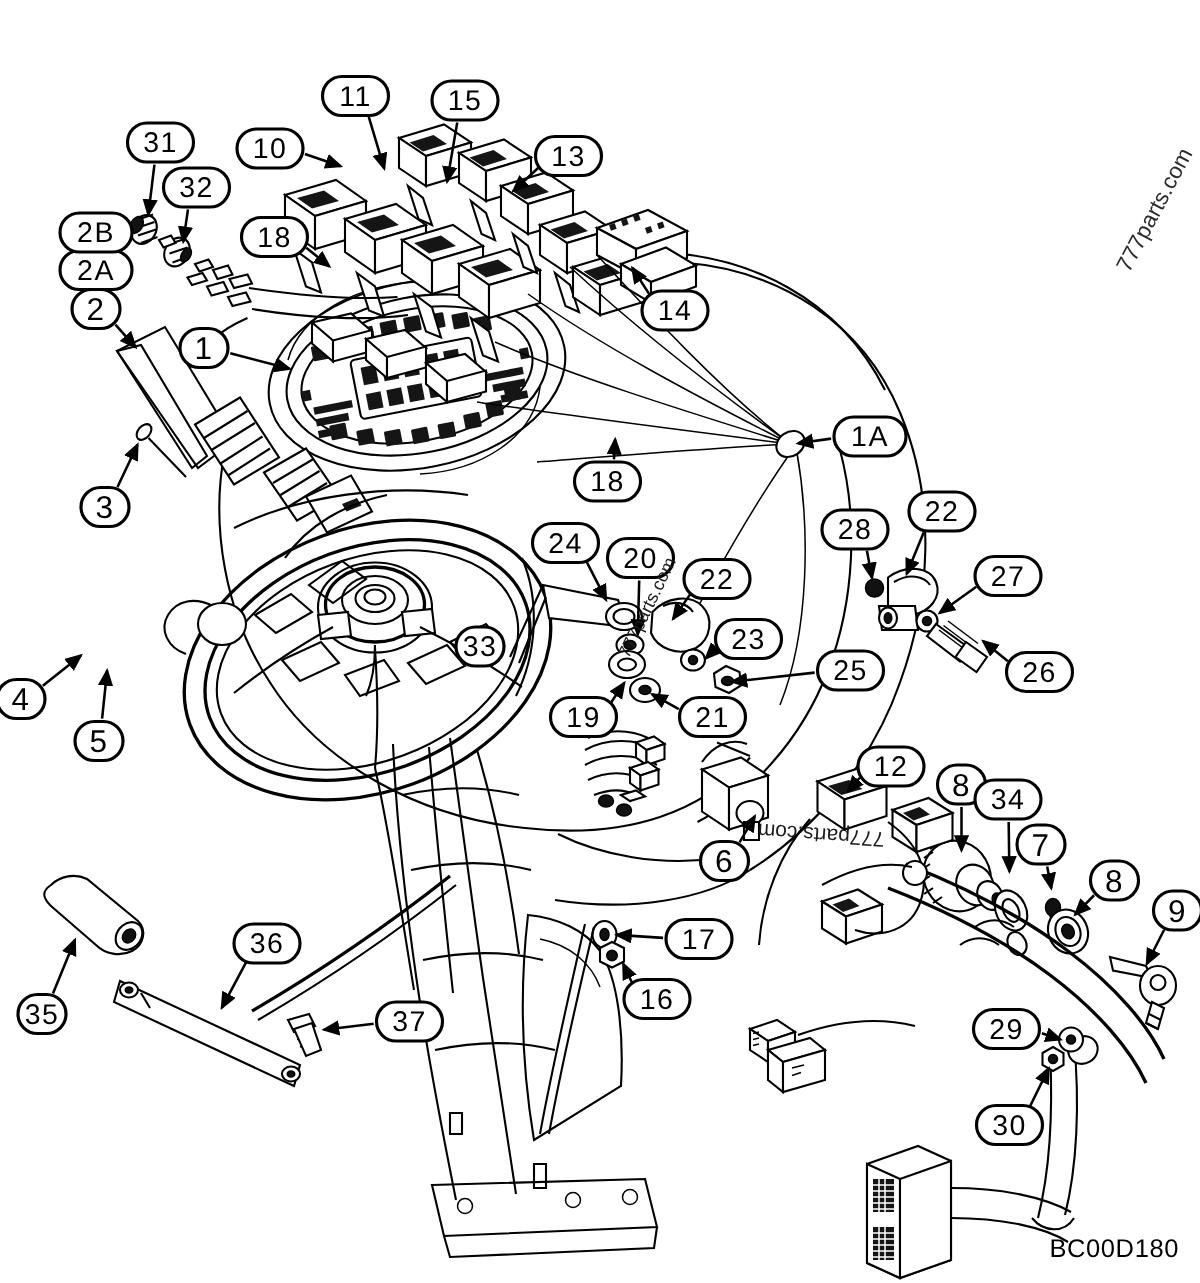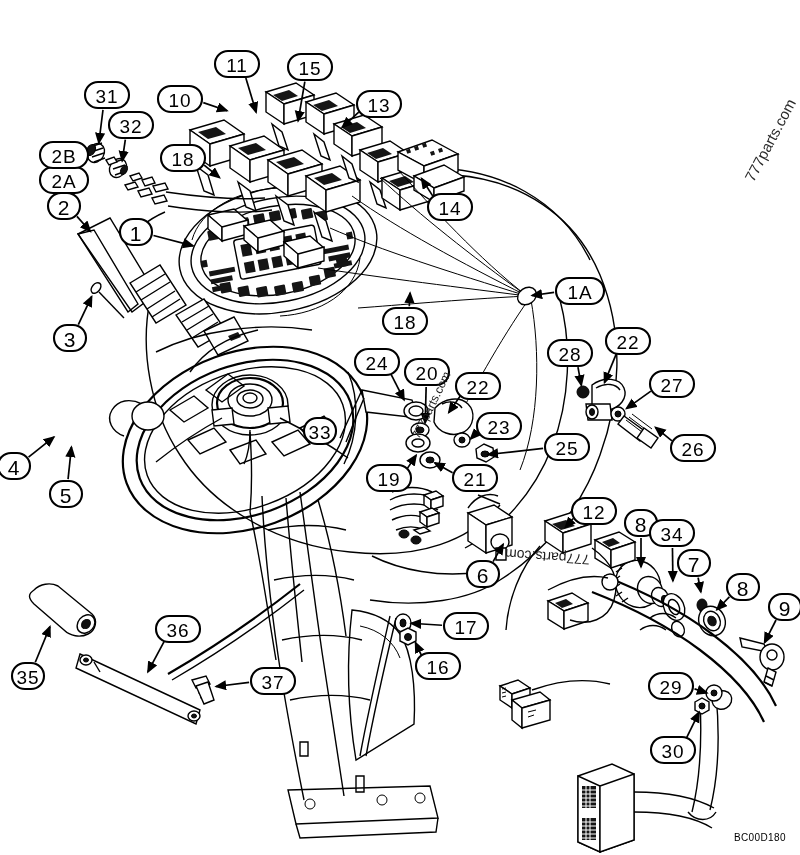--- a/index.html
+++ b/index.html
@@ -53,21 +53,21 @@
     color:#1c1c1c;
   }
   #wm-mid2{
     left:395px;top:398px;
     font-size:12px;
     transform:rotate(-64deg);
     color:#1c1c1c;
   }
   #figure-id{
     position:absolute;right:14px;bottom:12px;
-    font-size:10px;color:#000;letter-spacing:.4px;
+    font-size:17px;color:#000;letter-spacing:.4px;
   }
 </style>
 </head>
 <body>
 
 <div id="stage">
 
   <svg id="dwg" viewBox="0 0 800 855">
 
     <g>

